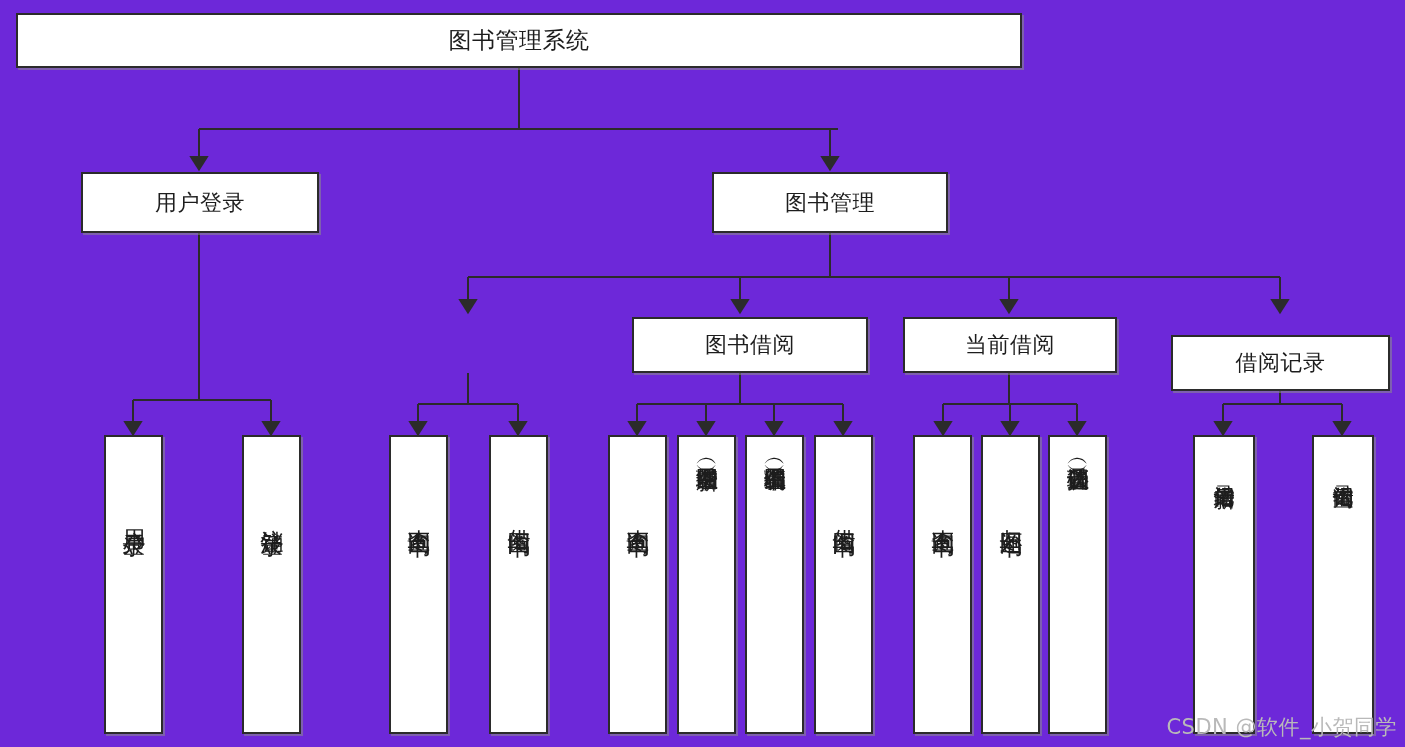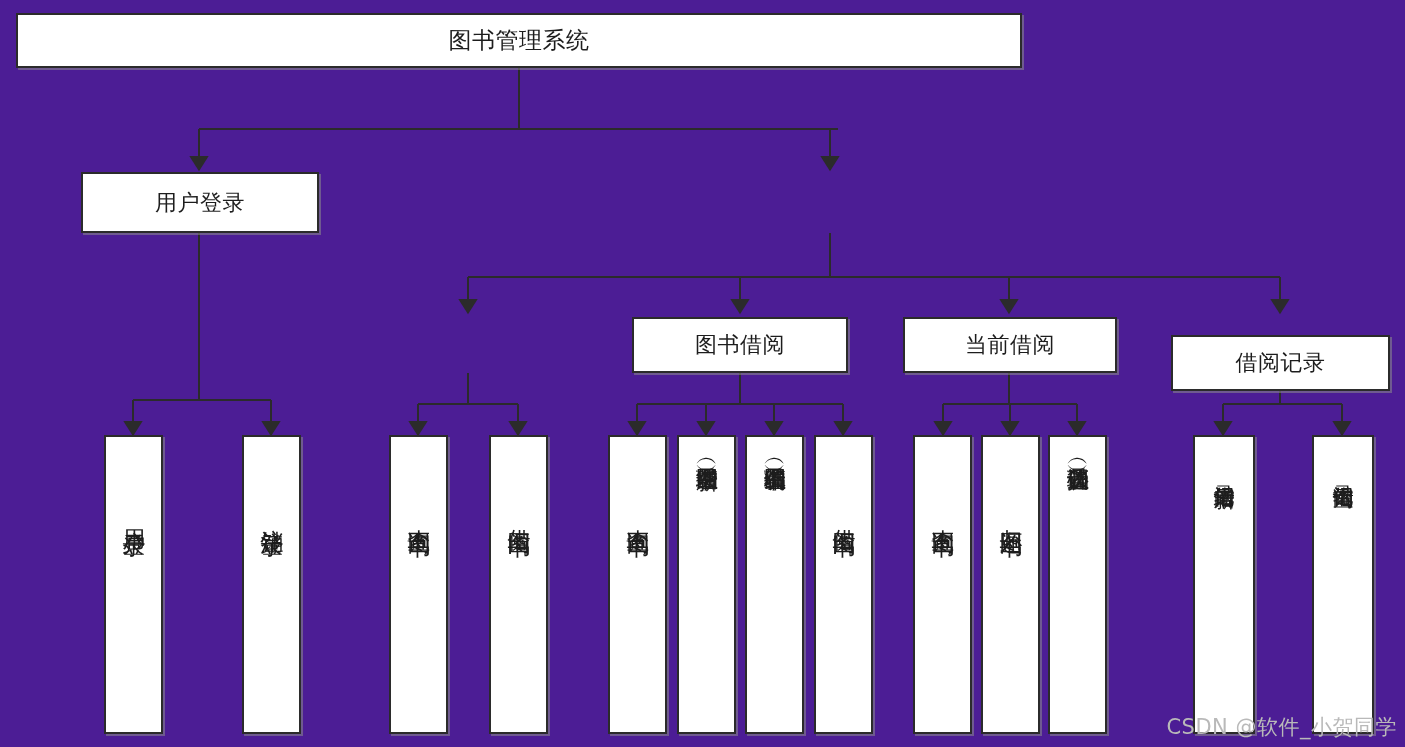--- a/index.html
+++ b/index.html
@@ -8,21 +8,21 @@
     padding: 0;
     background: #ffffff;
   }
   body {
     font-family: "DejaVu Sans", "Liberation Sans", sans-serif;
   }
   #diagram-root {
     position: relative;
     width: 1405px;
     height: 747px;
-    background: #4c1d95;
+    background: #6d28d9;
     overflow: hidden;
   }
   #edges-layer {
     position: absolute;
     left: 0;
     top: 0;
     width: 1405px;
     height: 747px;
     pointer-events: none;
   }
@@ -141,22 +141,25 @@
     </g>
   </svg>
 
   <div class="node horizontal root" style="left:16px; top:13px; width:1006px; height:55px;">
     <span class="node-label">图书管理系统</span>
   </div>
 
   <div class="node horizontal" style="left:81px; top:172px; width:238px; height:61px;">
     <span class="node-label">用户登录</span>
   </div>
-
-  <div class="node horizontal" style="left:632px; top:317px; width:216px; height:56px;">
+  <div class="node horizontal" style="left:712px; top:172px; width:236px; height:61px;">
+    <span class="node-label">图书管理</span>
+  </div>
+
+  <div class="node horizontal" style="left:632px; top:317px; width:236px; height:56px;">
     <span class="node-label">图书借阅</span>
   </div>
   <div class="node horizontal" style="left:903px; top:317px; width:214px; height:56px;">
     <span class="node-label">当前借阅</span>
   </div>
   <div class="node horizontal" style="left:1171px; top:335px; width:219px; height:56px;">
     <span class="node-label">借阅记录</span>
   </div>
 
   <div class="node vertical" style="left:104px; top:435px; width:59px; height:299px; padding-top:68px;">

